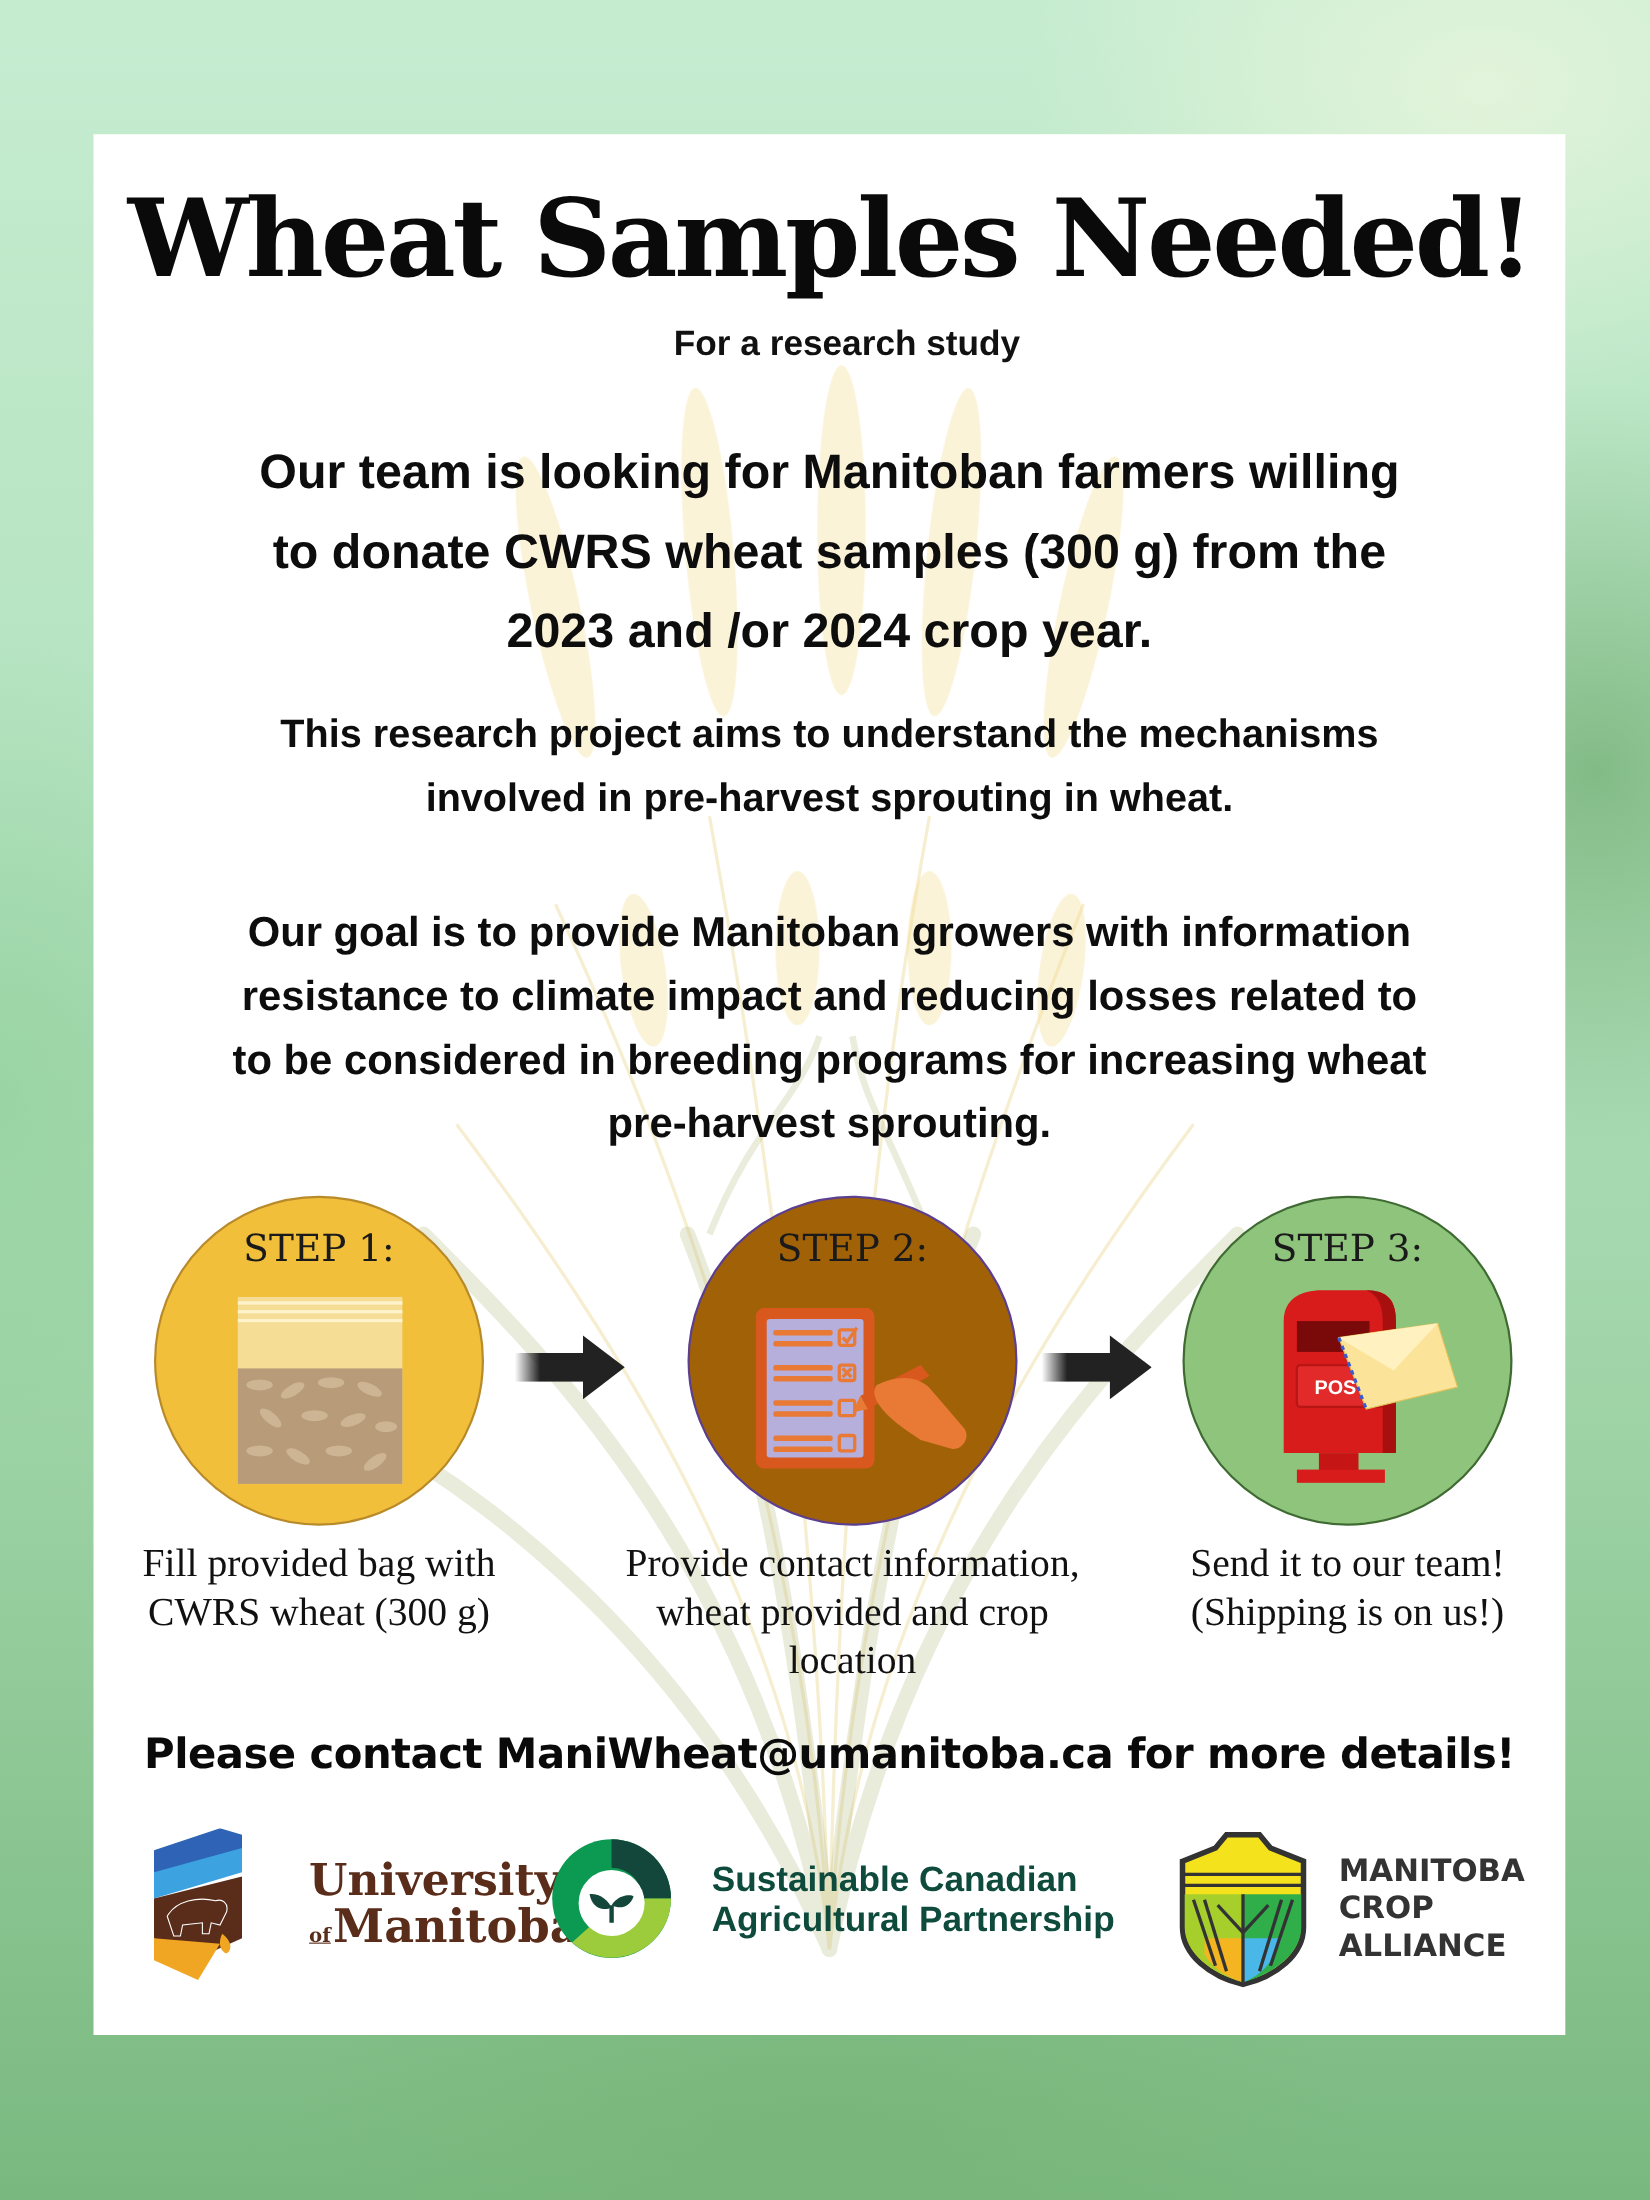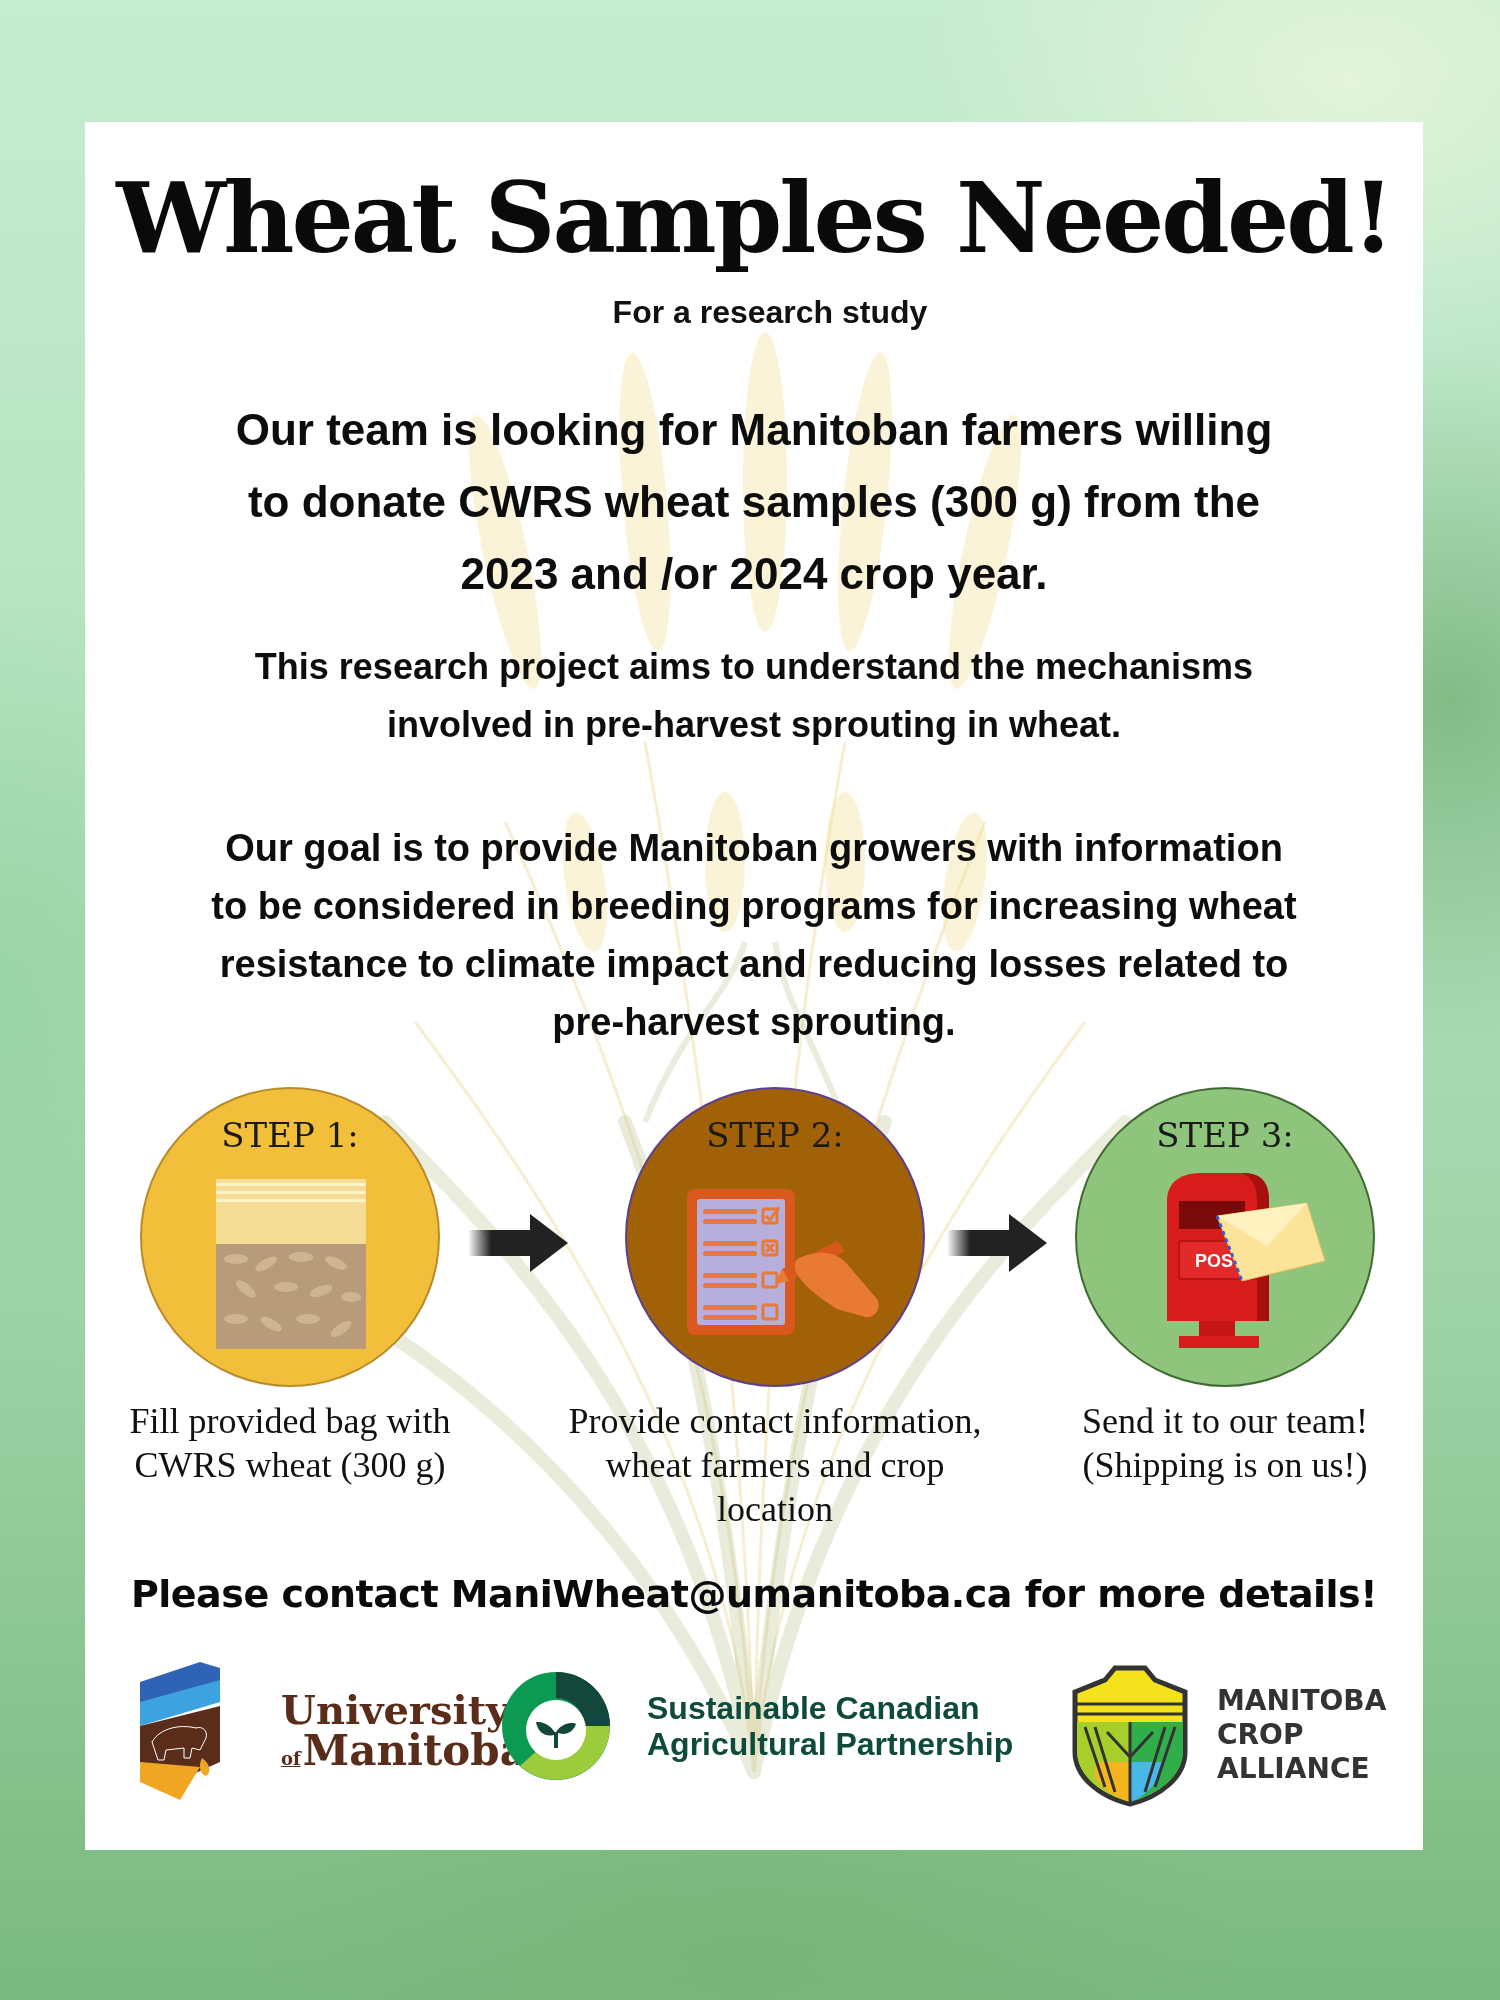--- a/index.html
+++ b/index.html
@@ -160,22 +160,22 @@
       <span>2023 and /or 2024 crop year.</span>
     </div>
 
     <div class="para para-2">
       <span>This research project aims to understand the mechanisms</span>
       <span>involved in pre-harvest sprouting in wheat.</span>
     </div>
 
     <div class="para para-3">
       <span>Our goal is to provide Manitoban growers with information</span>
+      <span>resistance to climate impact and reducing losses related to</span>
       <span>to be considered in breeding programs for increasing wheat</span>
-      <span>resistance to climate impact and reducing losses related to</span>
       <span>pre-harvest sprouting.</span>
     </div>
 
     <div class="step step-1">
       <div class="step-circle">
         <div class="step-title">STEP 1:</div>
         <svg width="150" height="170" viewBox="0 0 150 170" style="position:absolute;left:74px;top:90px;">
           <rect x="0" y="0" width="150" height="170" fill="#f6e0a0" opacity="0.9"></rect>
           <rect x="0" y="4" width="150" height="3" fill="#fff3cc"></rect>
           <rect x="0" y="12" width="150" height="3" fill="#fff3cc"></rect>
@@ -238,21 +238,21 @@
             <path d="M79 27 L83 31 L92 18"></path>
             <path d="M79 55 L87 63 M87 55 L79 63"></path>
           </g>
           <path d="M95 80 L150 52 L158 62 L102 92 Z" fill="#d9581e"></path>
           <path d="M95 80 L88 95 L102 92 Z" fill="#e87a35"></path>
           <path d="M110 70 C130 60 150 62 160 75 L190 110 C195 118 188 130 178 128 L150 120 C135 110 120 100 112 88 C108 82 106 76 110 70 Z" fill="#e87a35"></path>
         </svg>
       </div>
       <div class="step-desc">
         <div>Provide contact information,</div>
-        <div>wheat farmers and crop</div>
+        <div>wheat provided and crop</div>
         <div>location</div>
       </div>
     </div>
 
     <svg class="arrow arrow-2" viewBox="0 0 100 60">
       <defs>
         <linearGradient id="fade2" x1="0" x2="1" y1="0" y2="0">
           <stop offset="0" stop-color="#222" stop-opacity="0"></stop>
           <stop offset="0.35" stop-color="#222" stop-opacity="1"></stop>
         </linearGradient>

